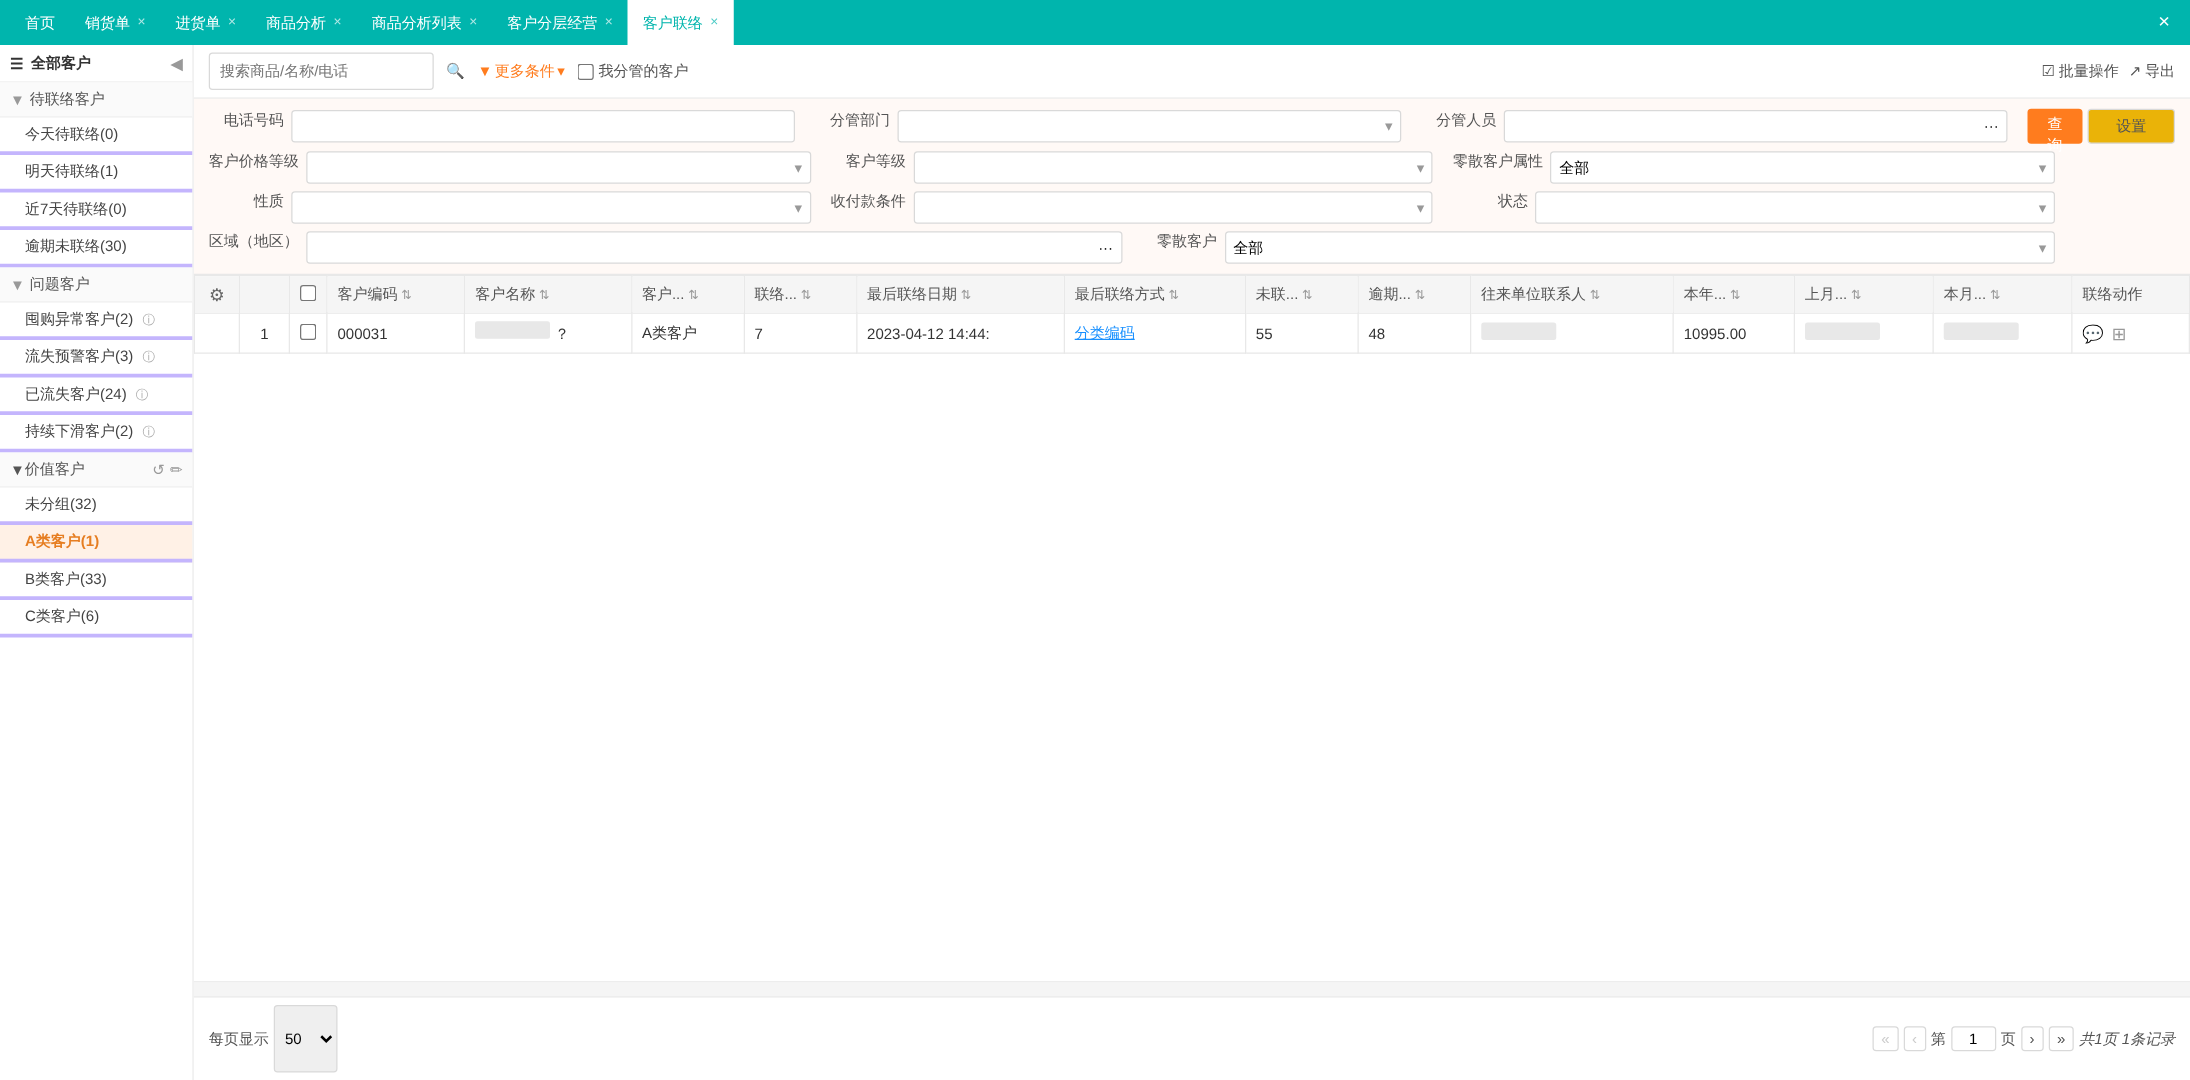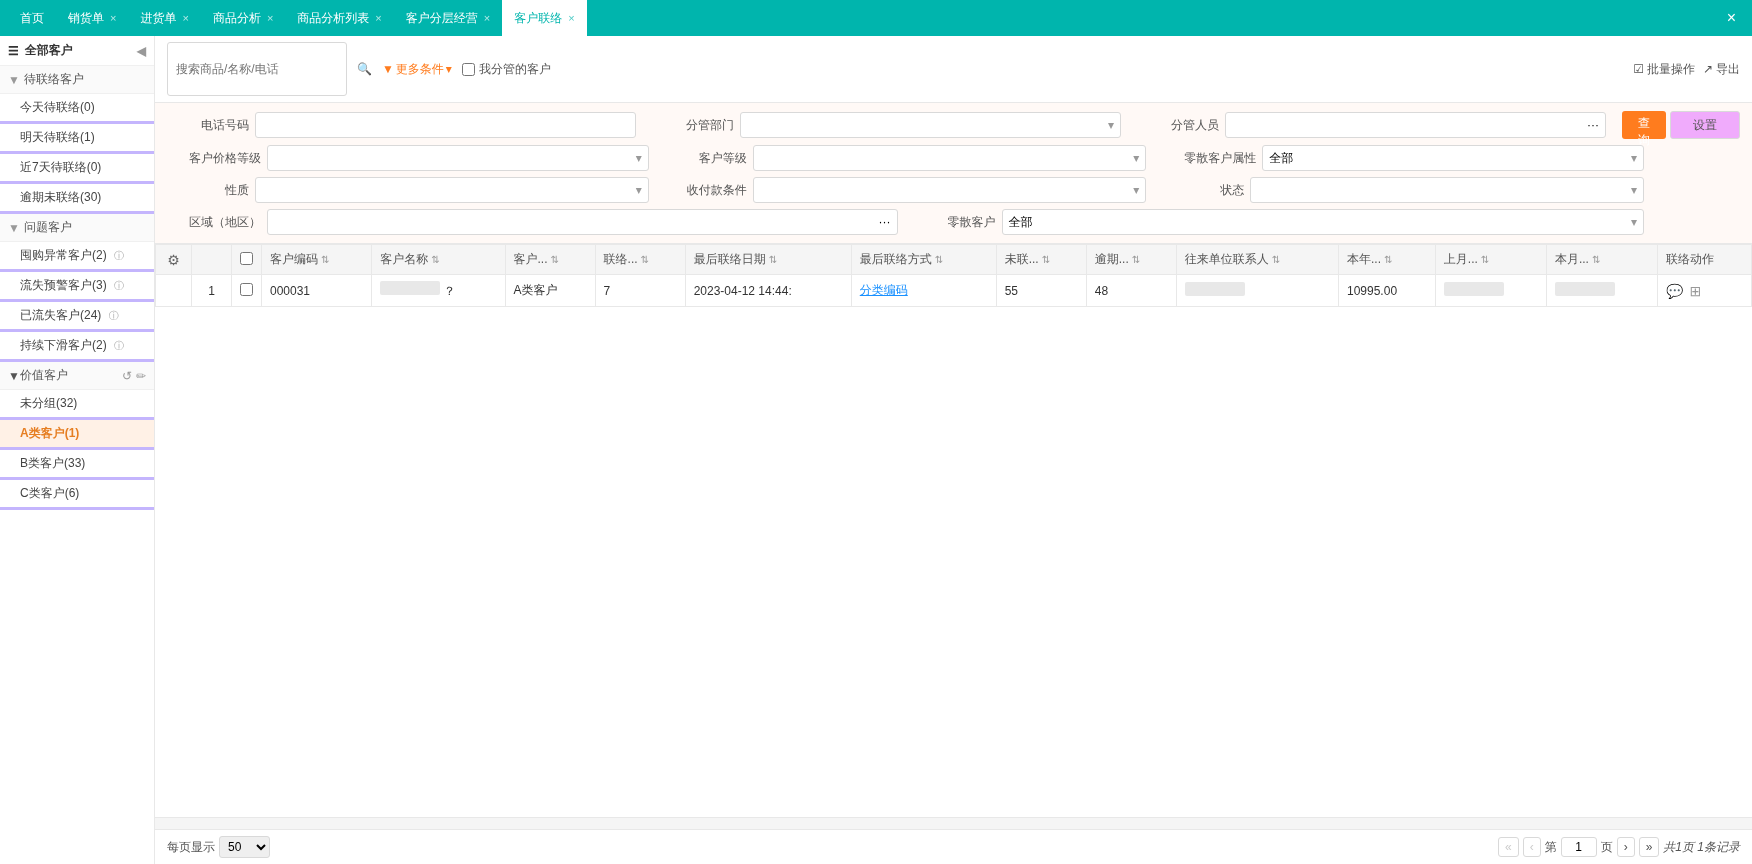--- a/index.html
+++ b/index.html
@@ -144,21 +144,21 @@
       padding: 6px 12px;
       border-bottom: 1px solid #e8e8e8;
       display: flex;
       align-items: center;
       gap: 10px;
       background: white;
     }
     .filter-search-input {
       border: 1px solid #d9d9d9;
       border-radius: 3px;
-      padding: 19px 8px;
+      padding: 7px 8px;
       width: 180px;
       outline: none;
     }
     .filter-more {
       color: #ff7c1e;
       cursor: pointer;
       display: flex;
       align-items: center;
       gap: 2px;
     }
@@ -197,24 +197,22 @@
     }
     .filter-row {
       display: flex;
       align-items: center;
       gap: 16px;
       margin-bottom: 6px;
     }
     .filter-row:last-child { margin-bottom: 0; }
     .filter-field {
       display: flex;
-      align-items: center;
       gap: 6px;
       flex: 1;
-      margin-left: 22px;
     }
     .filter-field label {
       color: #555;
       white-space: nowrap;
       min-width: 60px;
       text-align: right;
     }
     .filter-field .field-input {
       flex: 1;
       border: 1px solid #d9d9d9;
@@ -259,21 +257,21 @@
     .btn-query {
       background: #ff7c1e;
       color: white;
       border: none;
       border-radius: 3px;
       padding: 4px 16px;
       cursor: pointer;
       height: 28px;
     }
     .btn-settings {
-      background: #f0abfc;
+      background: #eab308;
       color: #555;
       border: 1px solid #d9d9d9;
       border-radius: 3px;
       padding: 4px 16px;
       cursor: pointer;
       height: 28px;
       display: block;
       width: 100%;
     }
     .query-btn-group {
@@ -335,21 +333,21 @@
     }
     .page-size-selector {
       display: flex;
       align-items: center;
       gap: 4px;
       color: #555;
     }
     .page-size-select {
       border: 1px solid #d9d9d9;
       border-radius: 3px;
-      padding: 2px 4px;
+      padding: 18px 4px;
       outline: none;
     }
     .page-nav {
       margin-left: auto;
       display: flex;
       align-items: center;
       gap: 4px;
       color: #555;
     }
     .page-nav .page-btn {

